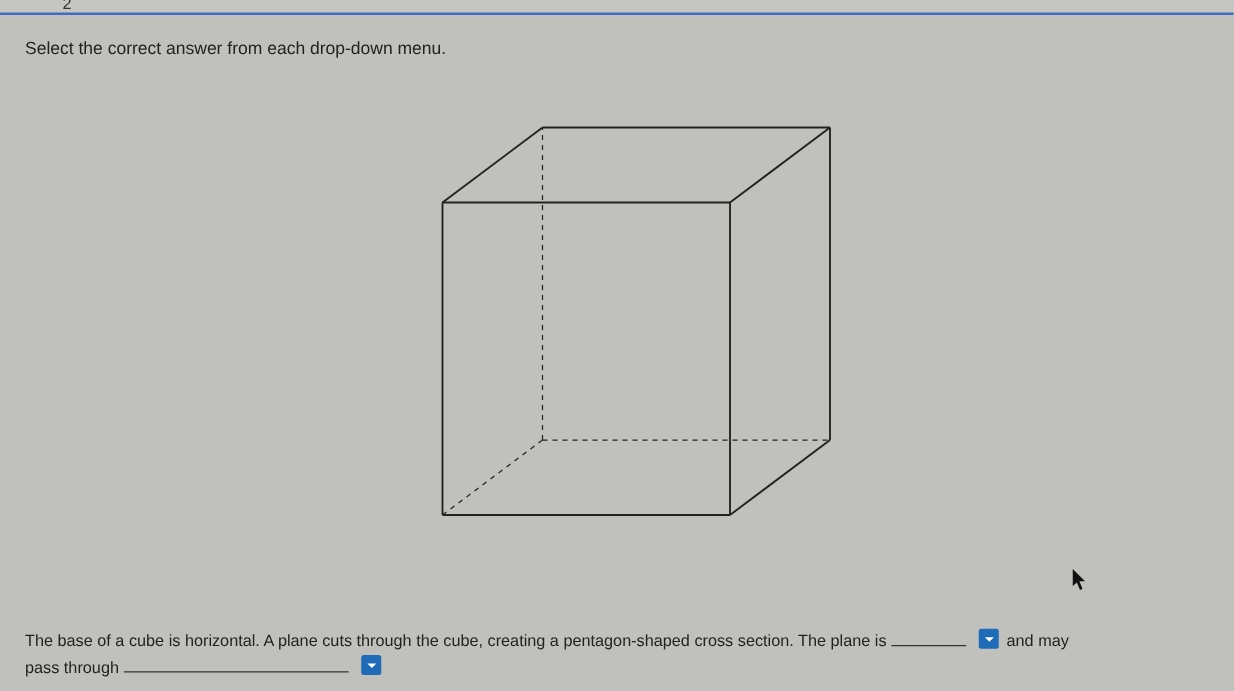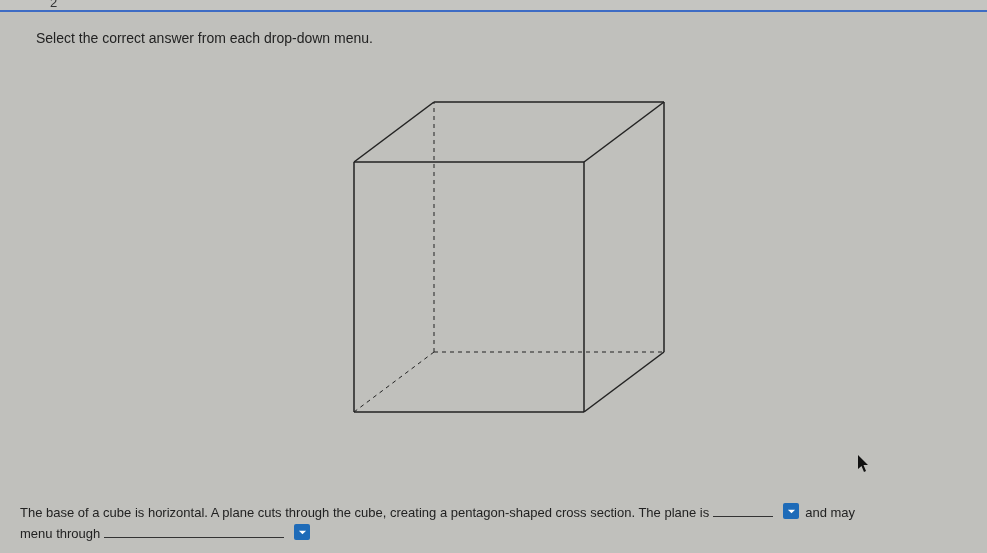--- a/index.html
+++ b/index.html
@@ -36,21 +36,21 @@
       top: 12px;
       left: 0;
       width: 987px;
       height: 541px;
       background: #c0c0bc;
       padding: 18px 20px;
     }
     .instruction-text {
       font-size: 14px;
       color: #222;
-      margin-left: 16px;
+      margin-left: 0px;
     }
     .cube-container {
       position: absolute;
       top: 70px;
       left: 50%;
       transform: translateX(-50%);
       width: 380px;
       height: 380px;
     }
     .question-text-area {
@@ -138,21 +138,21 @@
       <span>The base of a cube is horizontal. A plane cuts through the cube, creating a pentagon-shaped cross section. The plane is</span>
       <span class="blank-line"></span>
       <span class="dropdown-icon">
         <svg viewBox="0 0 10 10">
             <path d="M1 3 L5 7 L9 3 Z"></path>
           </svg>
       </span>
       <span>and may</span>
     </div>
     <div class="question-line">
-      <span>menu through</span>
+      <span>pass through</span>
       <span class="blank-line" style="width:180px"></span>
       <span class="dropdown-icon">
         <svg viewBox="0 0 10 10">
             <path d="M1 3 L5 7 L9 3 Z"></path>
           </svg>
       </span>
     </div>
   </div>
 </div>
 

